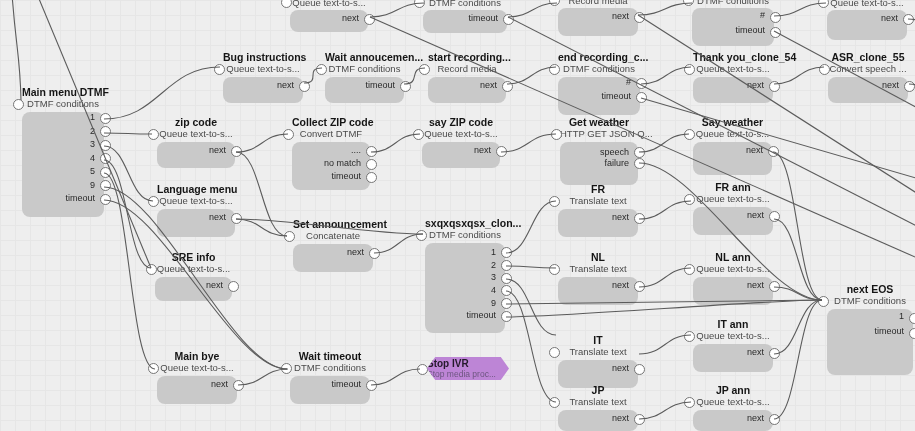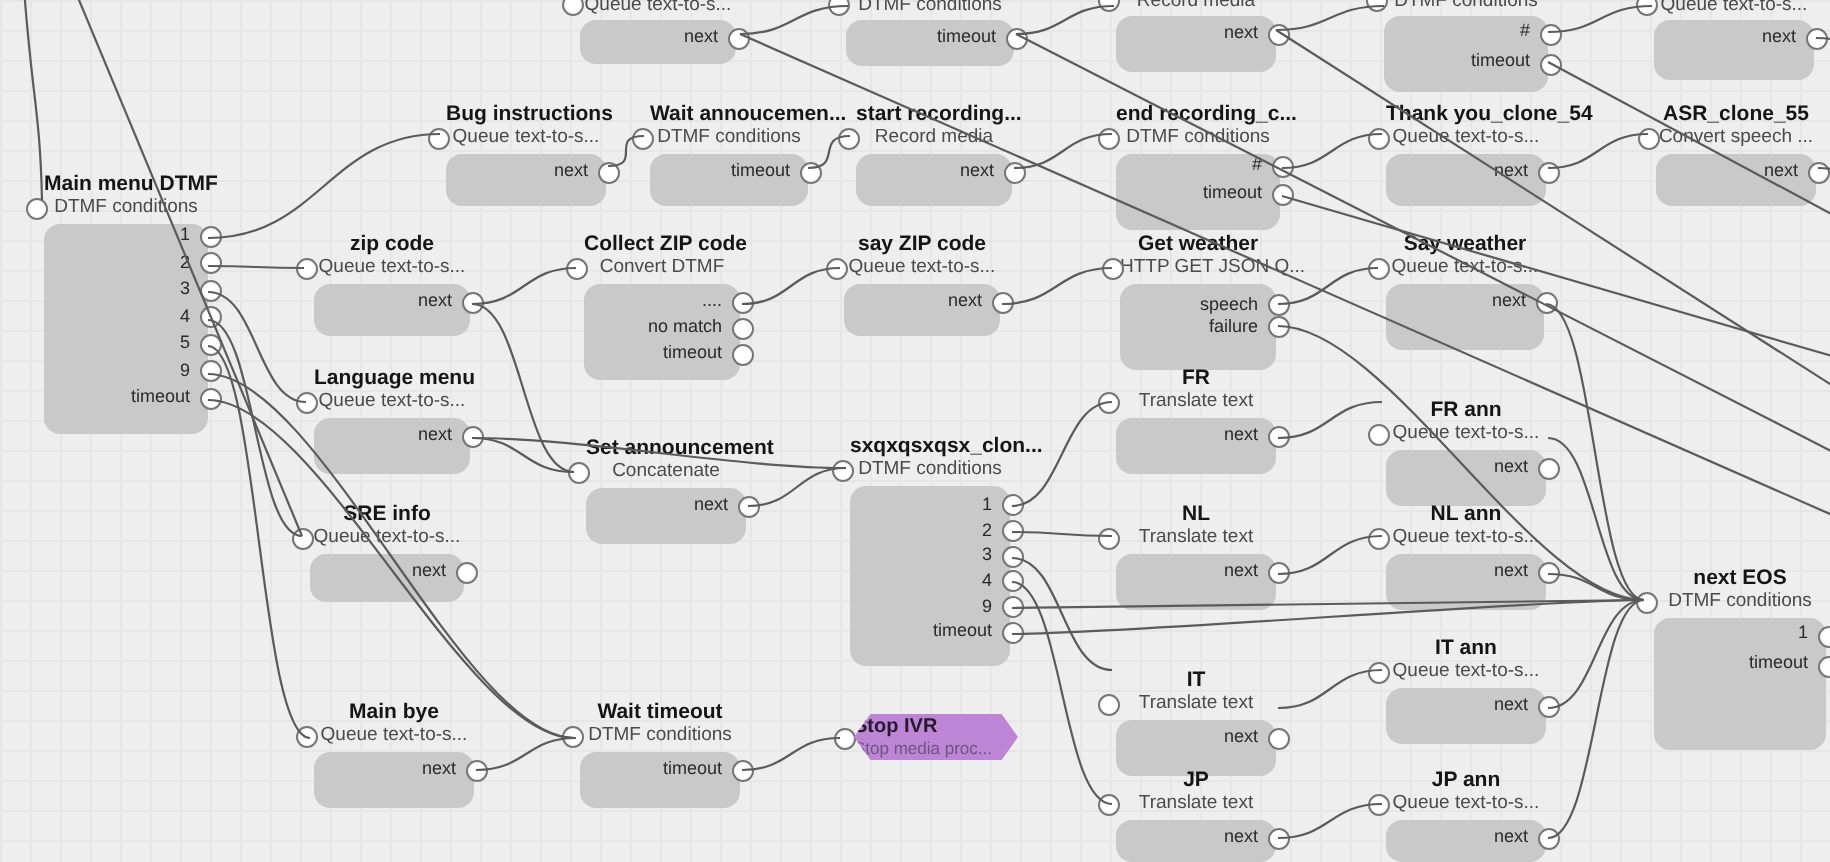--- a/index.html
+++ b/index.html
@@ -437,21 +437,21 @@
     <div class="ns">Translate text</div>
     <div class="nb" style="height: 28px; background: rgb(201, 201, 201);">
       <div class="pr">
           <span class="pl">next</span>
           <span class="pc" style="background: rgb(255, 255, 255); border-color: rgb(118, 118, 118);"></span>
         </div>
     </div>
     <span class="ip" style="background: rgb(255, 255, 255); border-color: rgb(118, 118, 118);"></span>
   </div>
 
-  <div class="node" style="left:693px;top:199px;width:80px">
+  <div class="node" style="left:693px;top:181px;width:80px">
     <div class="nt">FR ann</div>
     <div class="ns">Queue text-to-s...</div>
     <div class="nb" style="height: 28px; background: rgb(201, 201, 201);">
       <div class="pr">
           <span class="pl">next</span>
           <span class="pc" style="background: rgb(255, 255, 255); border-color: rgb(118, 118, 118);"></span>
         </div>
     </div>
     <span class="ip" style="background: rgb(255, 255, 255); border-color: rgb(118, 118, 118);"></span>
   </div>

